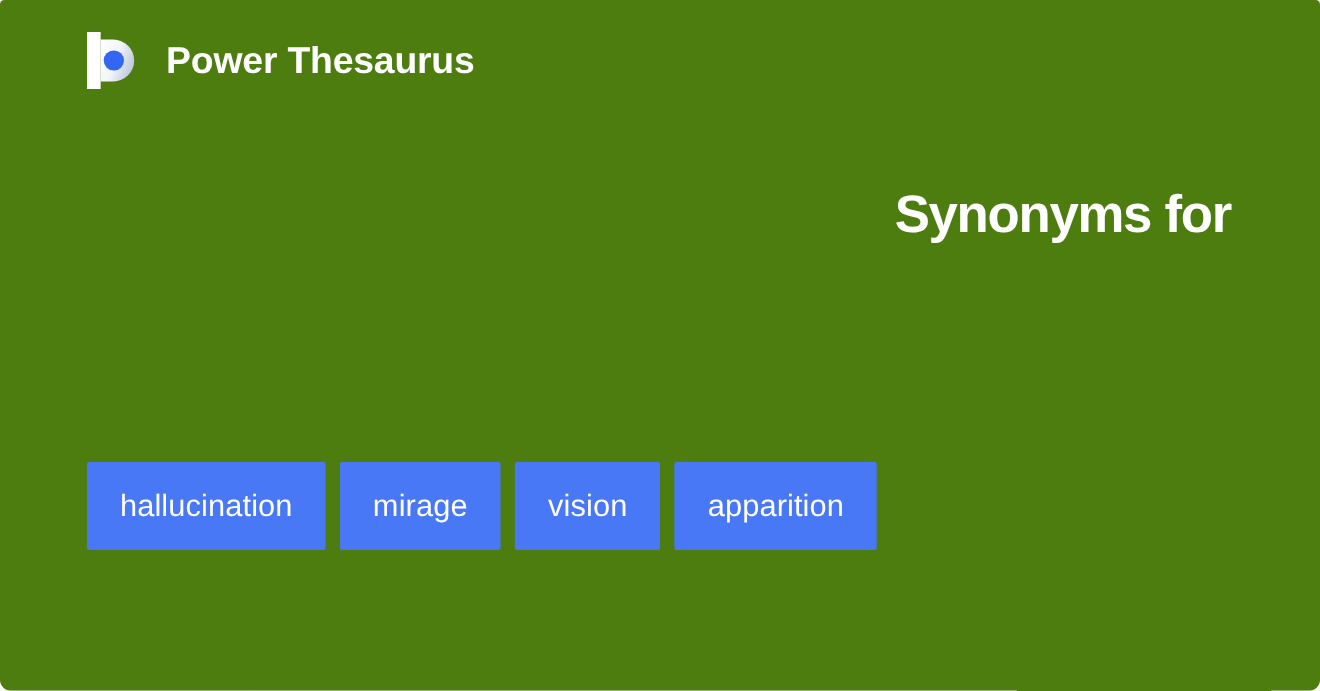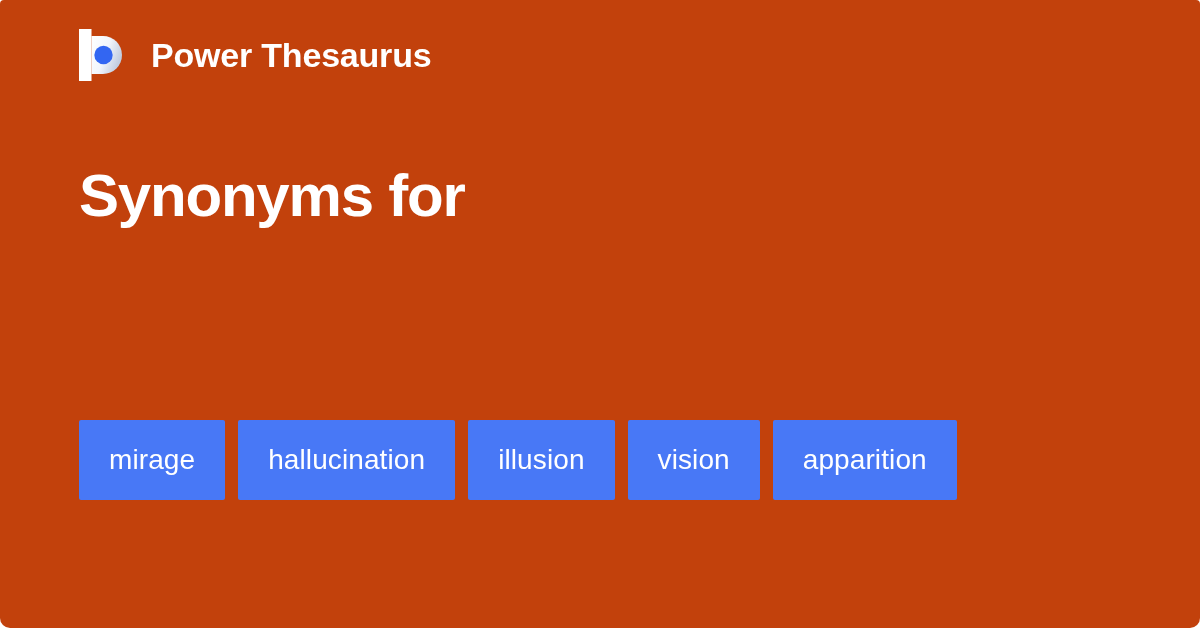--- a/index.html
+++ b/index.html
@@ -6,24 +6,25 @@
     margin: 0;
     padding: 0;
     background: #ffffff;
   }
 
   .card {
     position: relative;
     width: 1200px;
     height: 628px;
     box-sizing: border-box;
-    background: #c2410c;
+    background: #4d7c0f;
     border-radius: 4px 4px 10px 10px;
     overflow: hidden;
     font-family: "Liberation Sans", sans-serif;
+    text-align: right;
     -webkit-font-smoothing: antialiased;
   }
 
   
   .brand {
     position: absolute;
     left: 79px;
     top: 29px;
     display: flex;
     align-items: center;
@@ -49,21 +50,21 @@
   
   .headline {
     position: absolute;
     left: 79px;
     top: 139px;
     width: 1040px;
   }
 
   .headline-line {
     color: #ffffff;
-    font-size: 60px;
+    font-size: 48px;
     font-weight: 700;
     line-height: 114px;
     letter-spacing: -1.2px;
     white-space: nowrap;
   }
 
   
   .chips {
     position: absolute;
     left: 79px;
@@ -114,20 +115,19 @@
       </svg>
     </span>
     <span class="brand-name">Power Thesaurus</span>
   </div>
 
   <div class="headline">
     <div class="headline-line">Synonyms for</div>
   </div>
 
   <div class="chips">
+    <div class="chip">hallucination</div>
     <div class="chip">mirage</div>
-    <div class="chip">hallucination</div>
-    <div class="chip">illusion</div>
     <div class="chip">vision</div>
     <div class="chip">apparition</div>
   </div>
 
 </div>
 
 </body></html>

